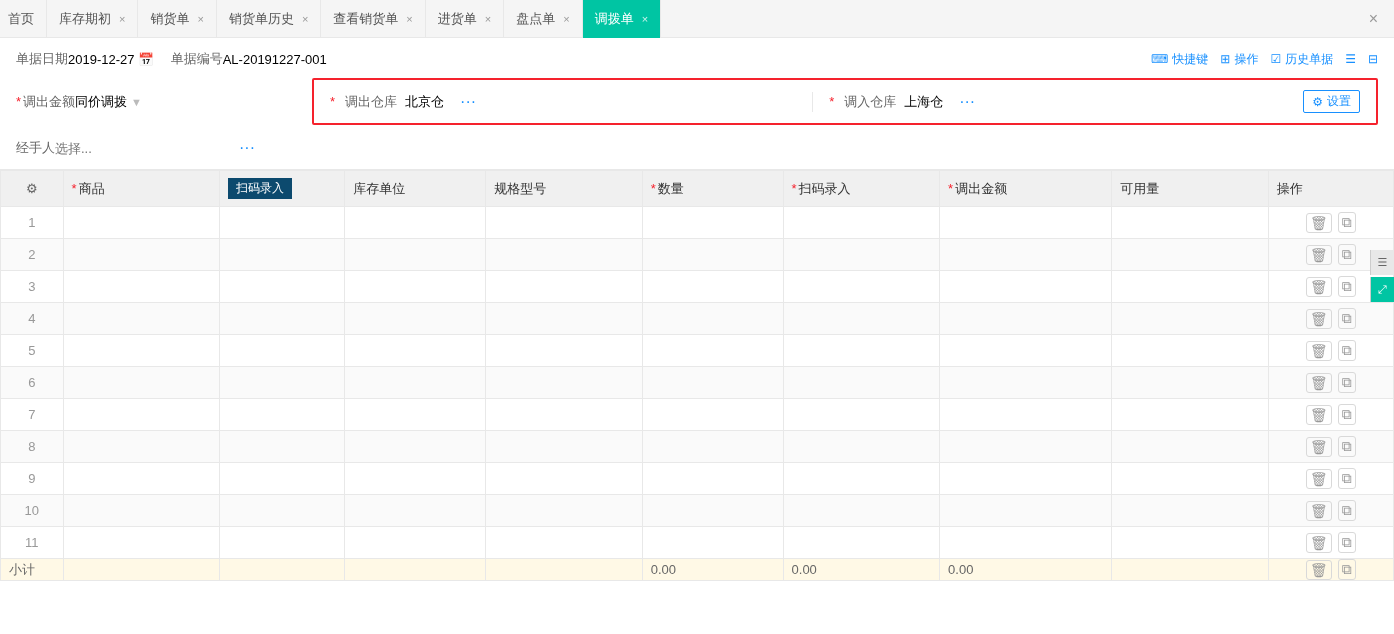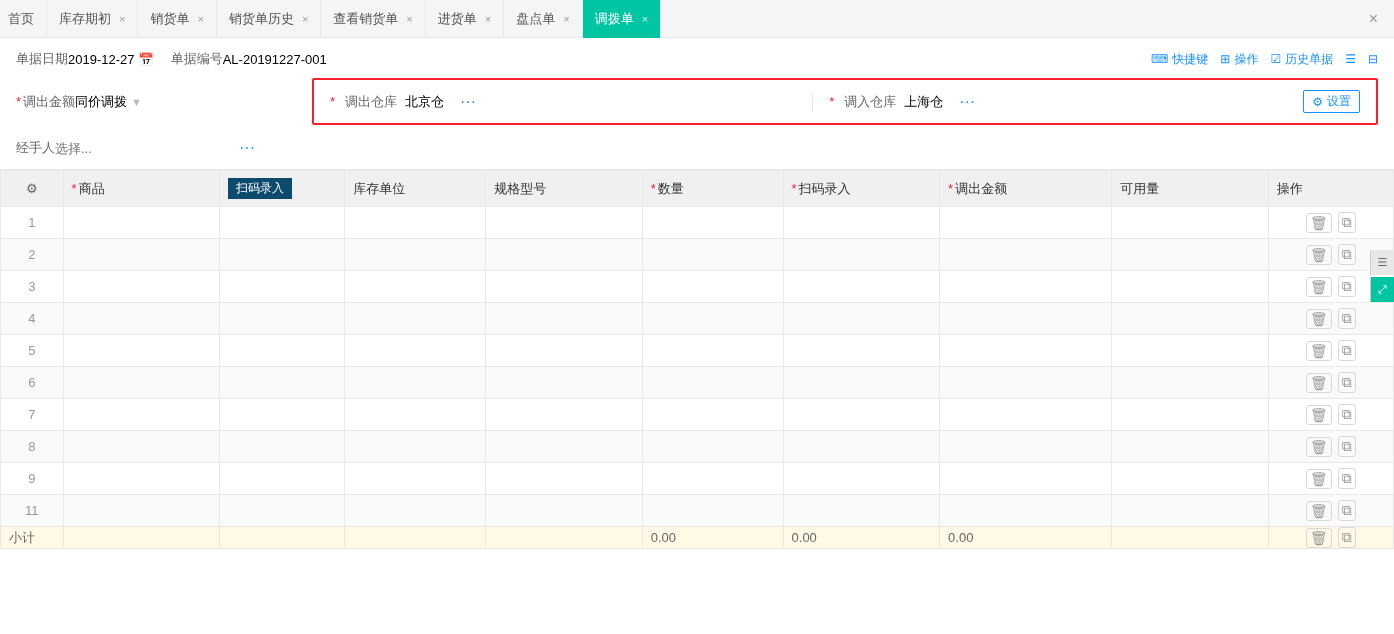--- a/index.html
+++ b/index.html
@@ -581,20 +581,37 @@
       <td></td>
       <td></td>
       <td>
         <div class="op-icons">
           <span class="icon-btn">🗑</span>
           <span class="icon-btn">⧉</span>
         </div>
       </td>
     </tr>
         <tr>
+      <td class="row-num">10</td>
+      <td></td>
+      <td></td>
+      <td></td>
+      <td></td>
+      <td></td>
+      <td></td>
+      <td></td>
+      <td></td>
+      <td>
+        <div class="op-icons">
+          <span class="icon-btn">🗑</span>
+          <span class="icon-btn">⧉</span>
+        </div>
+      </td>
+    </tr>
+        <tr>
       <td class="row-num">11</td>
       <td></td>
       <td></td>
       <td></td>
       <td></td>
       <td></td>
       <td></td>
       <td></td>
       <td></td>
       <td>

